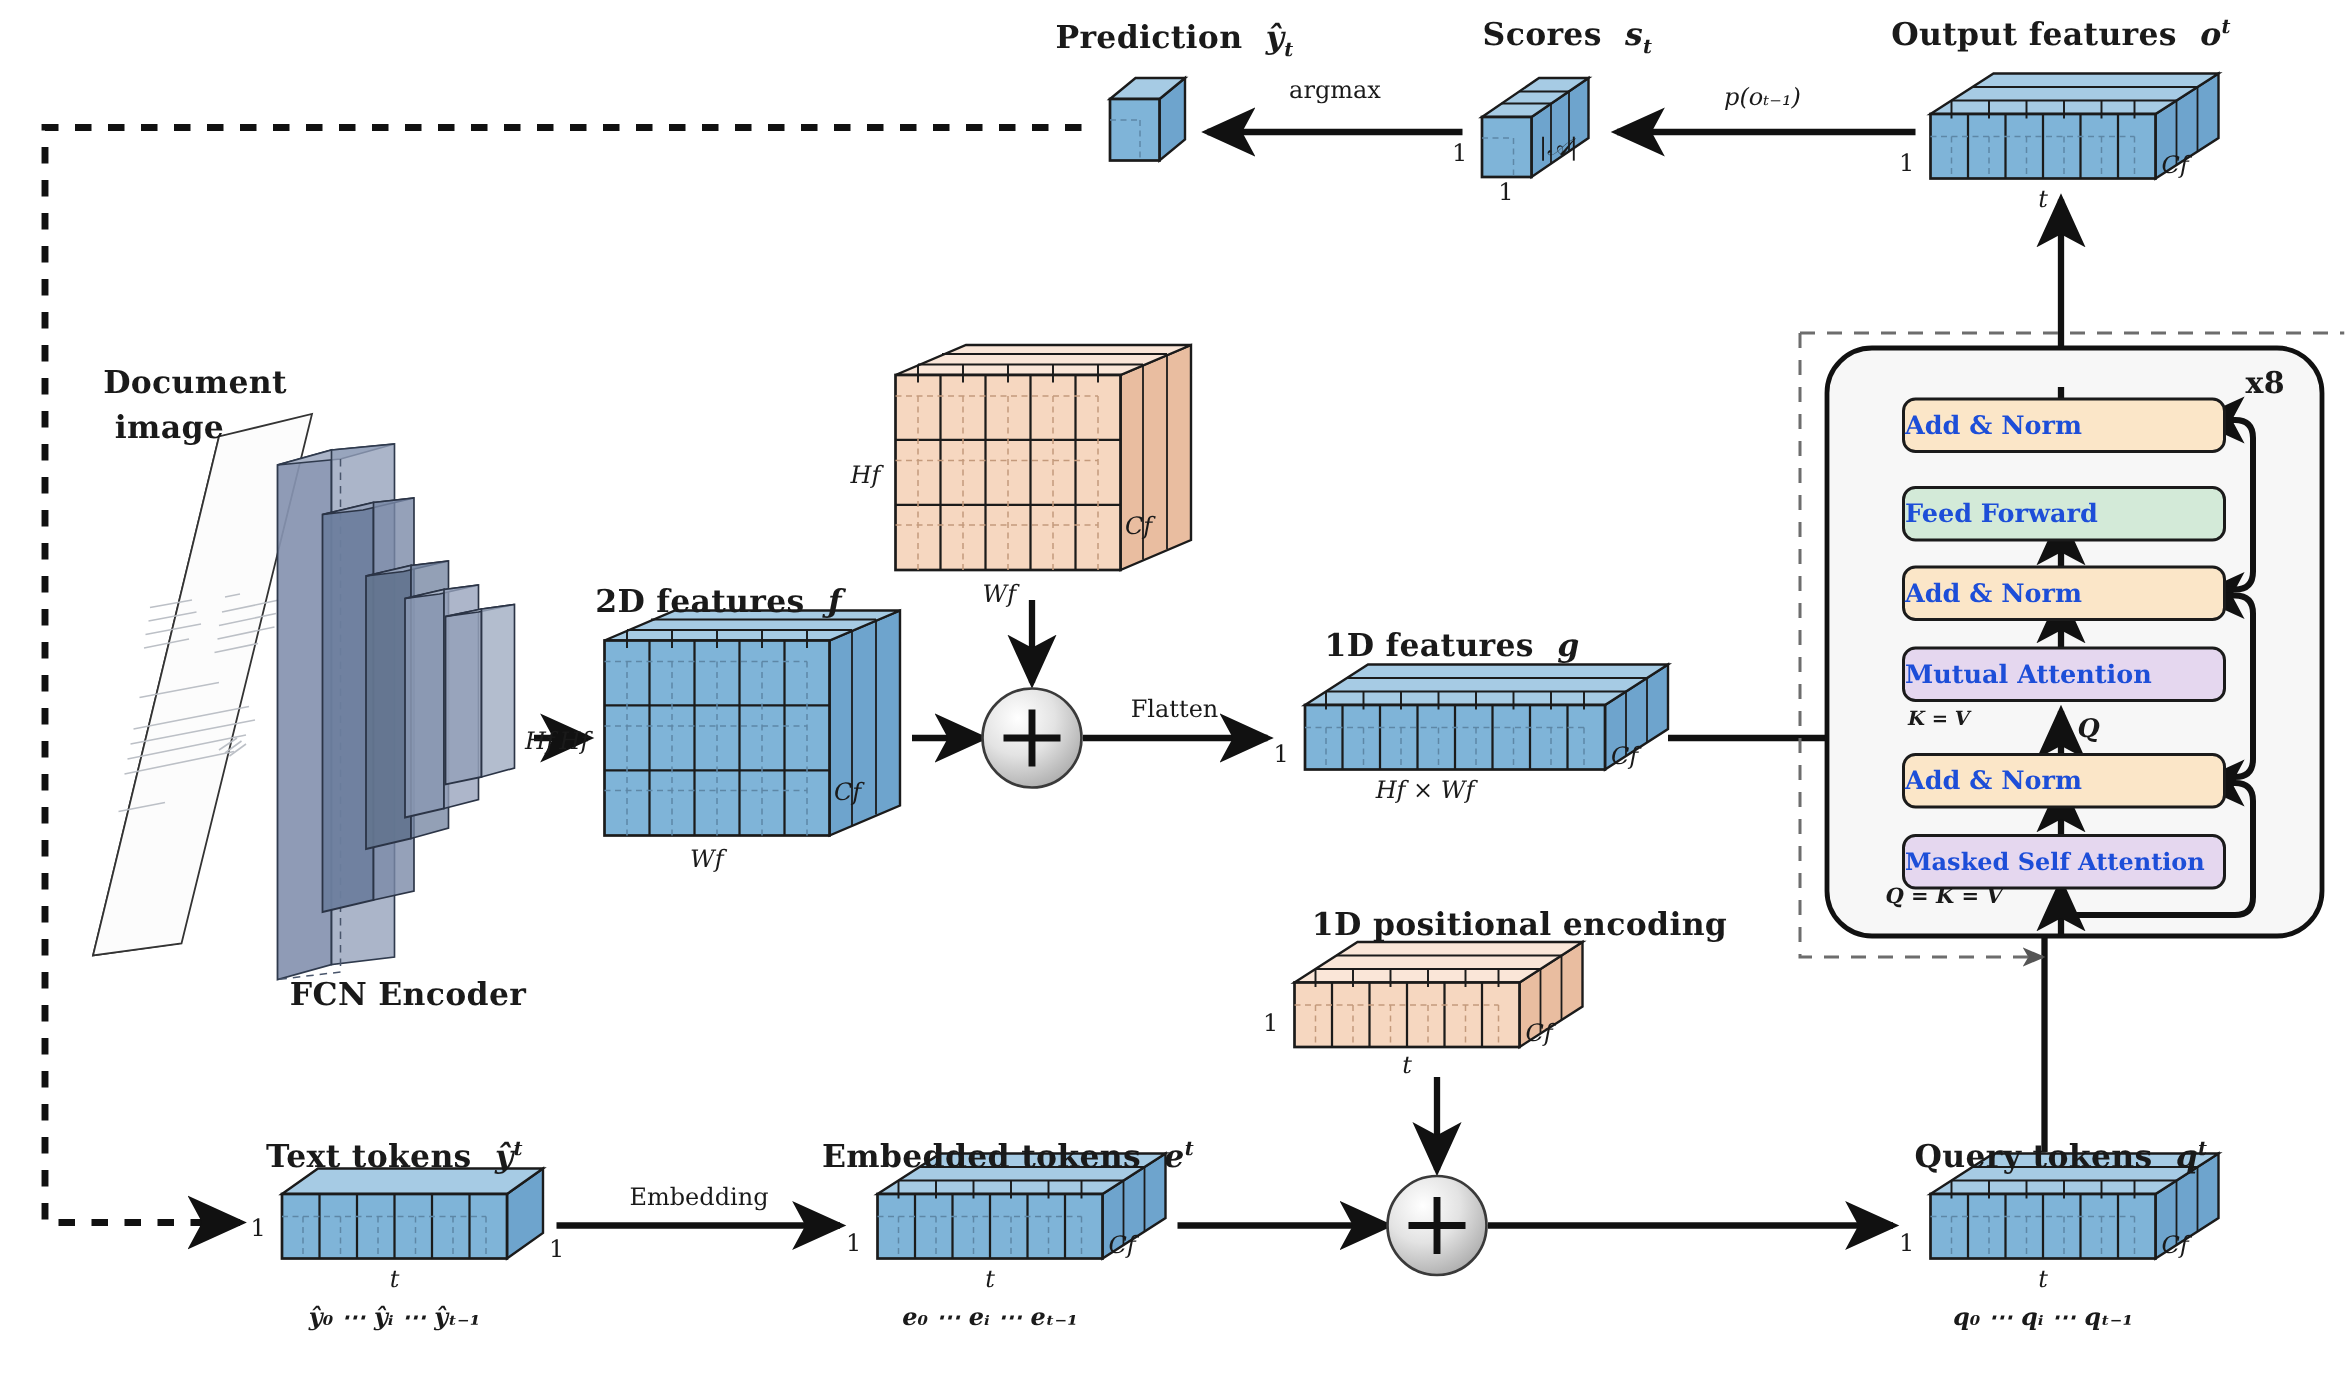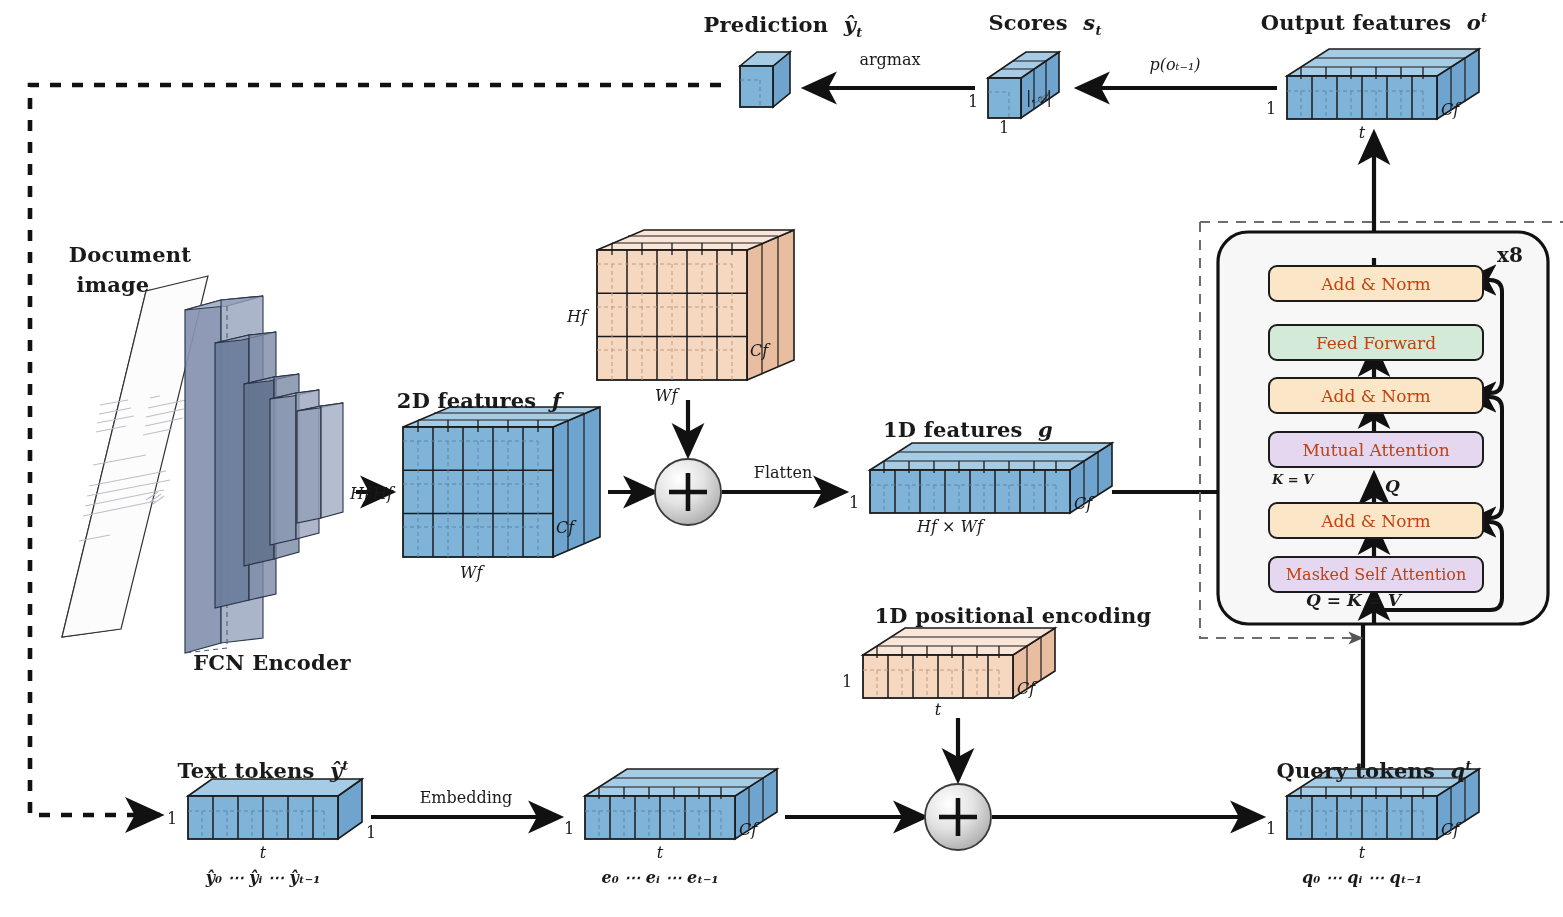--- a/index.html
+++ b/index.html
@@ -8,22 +8,22 @@
     width:1563px;height:917px;position:relative;overflow:hidden;
     color:#1a1a1a;
   }
   #stage{position:absolute;left:0;top:0;width:1563px;height:917px;}
   svg.layer{position:absolute;left:0;top:0;width:1563px;height:917px;overflow:visible;}
   .lbl{position:absolute;white-space:nowrap;}
   .title{font-weight:bold;font-size:21px;letter-spacing:.2px;}
   .small{font-size:16px;}
   .mathi{font-style:italic;}
   .bxtxt{
-    position:absolute;display:flex;align-items:center;justify-content:center;
-    font-size:17px;color:#c2410c;
+    position:absolute;display:flex;align-items:center;
+    font-size:17px;color:#1d4ed8;font-weight:bold;
   }
   .ctr{transform:translateX(-50%);}
 </style>
 </head>
 <body>
 
 <div id="stage">
 
 <svg class="layer" viewBox="0 0 1563 917">
   <defs>
@@ -530,20 +530,24 @@
   <span>Text tokens</span>
   <span class="mathi" style="margin-left:8px;">ŷ</span><sup class="mathi" style="font-size:13px;">t</sup>
 </div>
 <div class="lbl small" style="left:167px;top:809px;">1</div>
 <div class="lbl small" style="left:366px;top:823px;">1</div>
 <div class="lbl small mathi ctr" style="left:263px;top:843px;">t</div>
 <div class="lbl small mathi ctr" style="left:263px;top:868px;font-weight:bold;">ŷ₀  ⋯  ŷᵢ  ⋯  ŷₜ₋₁</div>
 
 <div class="lbl small ctr" style="left:466px;top:788px;">Embedding</div>
 
+<div class="lbl title ctr" style="left:672px;top:758px;">
+  <span>Embedded tokens</span>
+  <span class="mathi" style="margin-left:8px;">e</span><sup class="mathi" style="font-size:13px;">t</sup>
+</div>
 <div class="lbl small" style="left:564px;top:819px;">1</div>
 <div class="lbl small mathi ctr" style="left:660px;top:843px;">t</div>
 <div class="lbl small mathi" style="left:739px;top:820px;">Cf</div>
 <div class="lbl small mathi ctr" style="left:660px;top:868px;font-weight:bold;">e₀  ⋯  eᵢ  ⋯  eₜ₋₁</div>
 
 <div class="lbl title ctr" style="left:1374px;top:758px;">
   <span>Query tokens</span>
   <span class="mathi" style="margin-left:8px;">q</span><sup class="mathi" style="font-size:13px;">t</sup>
 </div>
 <div class="lbl small" style="left:1266px;top:819px;">1</div>
@@ -591,15 +595,15 @@
 <div class="bxtxt" style="left:1268px;top:502px;width:212px;height:33px;border-radius:9px;background:#fbe6c8;border:2.4px solid #1b1b1b;">
   <span>Add &amp; Norm</span>
 </div>
 <div class="bxtxt" style="left:1268px;top:556px;width:212px;height:33px;border-radius:9px;background:#e5d7ef;border:2.4px solid #1b1b1b;font-size:16px;">
   <span>Masked Self Attention</span>
 </div>
 
 <div class="lbl title" style="left:1497px;top:243px;font-size:20px;">x8</div>
 <div class="lbl small mathi" style="left:1272px;top:472px;font-weight:bold;font-size:13px;">K = V</div>
 <div class="lbl small mathi" style="left:1385px;top:476px;font-weight:bold;font-size:17px;">Q</div>
-<div class="lbl small mathi" style="left:1306px;top:590px;font-weight:bold;font-size:17px;">Q = K = V</div>
+<div class="lbl small mathi" style="left:1257px;top:590px;font-weight:bold;font-size:14px;">Q = K = V</div>
 
 </div>
 
 </body></html>

